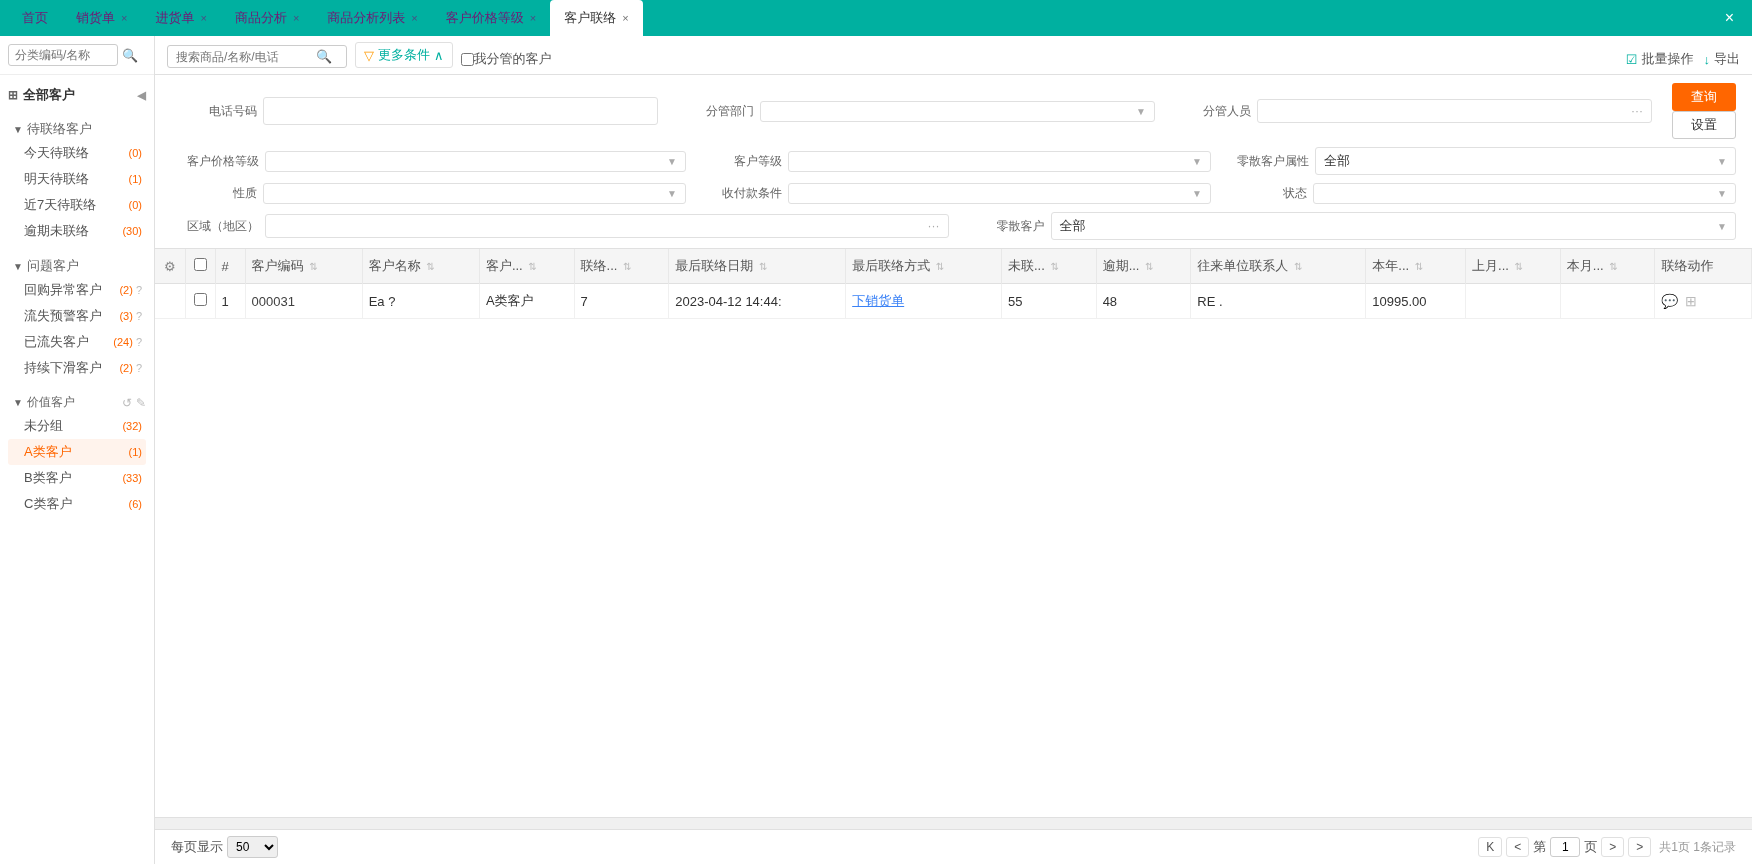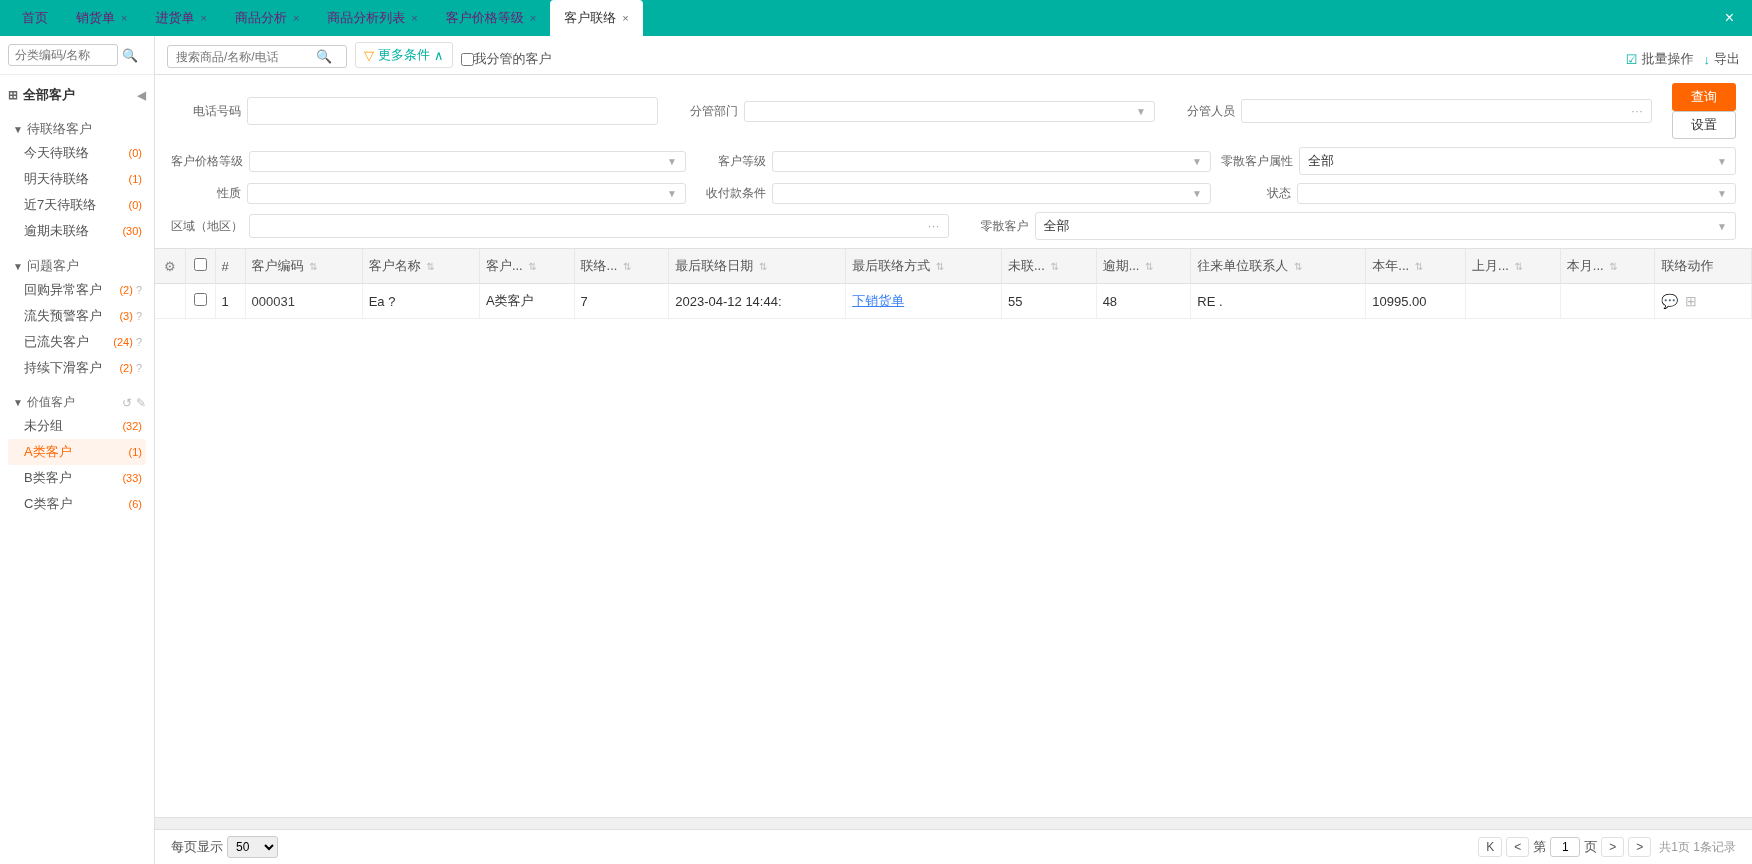--- a/index.html
+++ b/index.html
@@ -222,20 +222,21 @@
       align-items: center;
       gap: 10px;
       margin-bottom: 8px;
     }
     .filter-row:last-child { margin-bottom: 0; }
     .filter-item {
       display: flex;
       align-items: center;
       gap: 6px;
       flex: 1;
+      margin-left: 16px;
     }
     .filter-item label {
       color: #666;
       font-size: 12px;
       white-space: nowrap;
       min-width: 70px;
       text-align: right;
     }
     .filter-item .filter-input {
       flex: 1;

